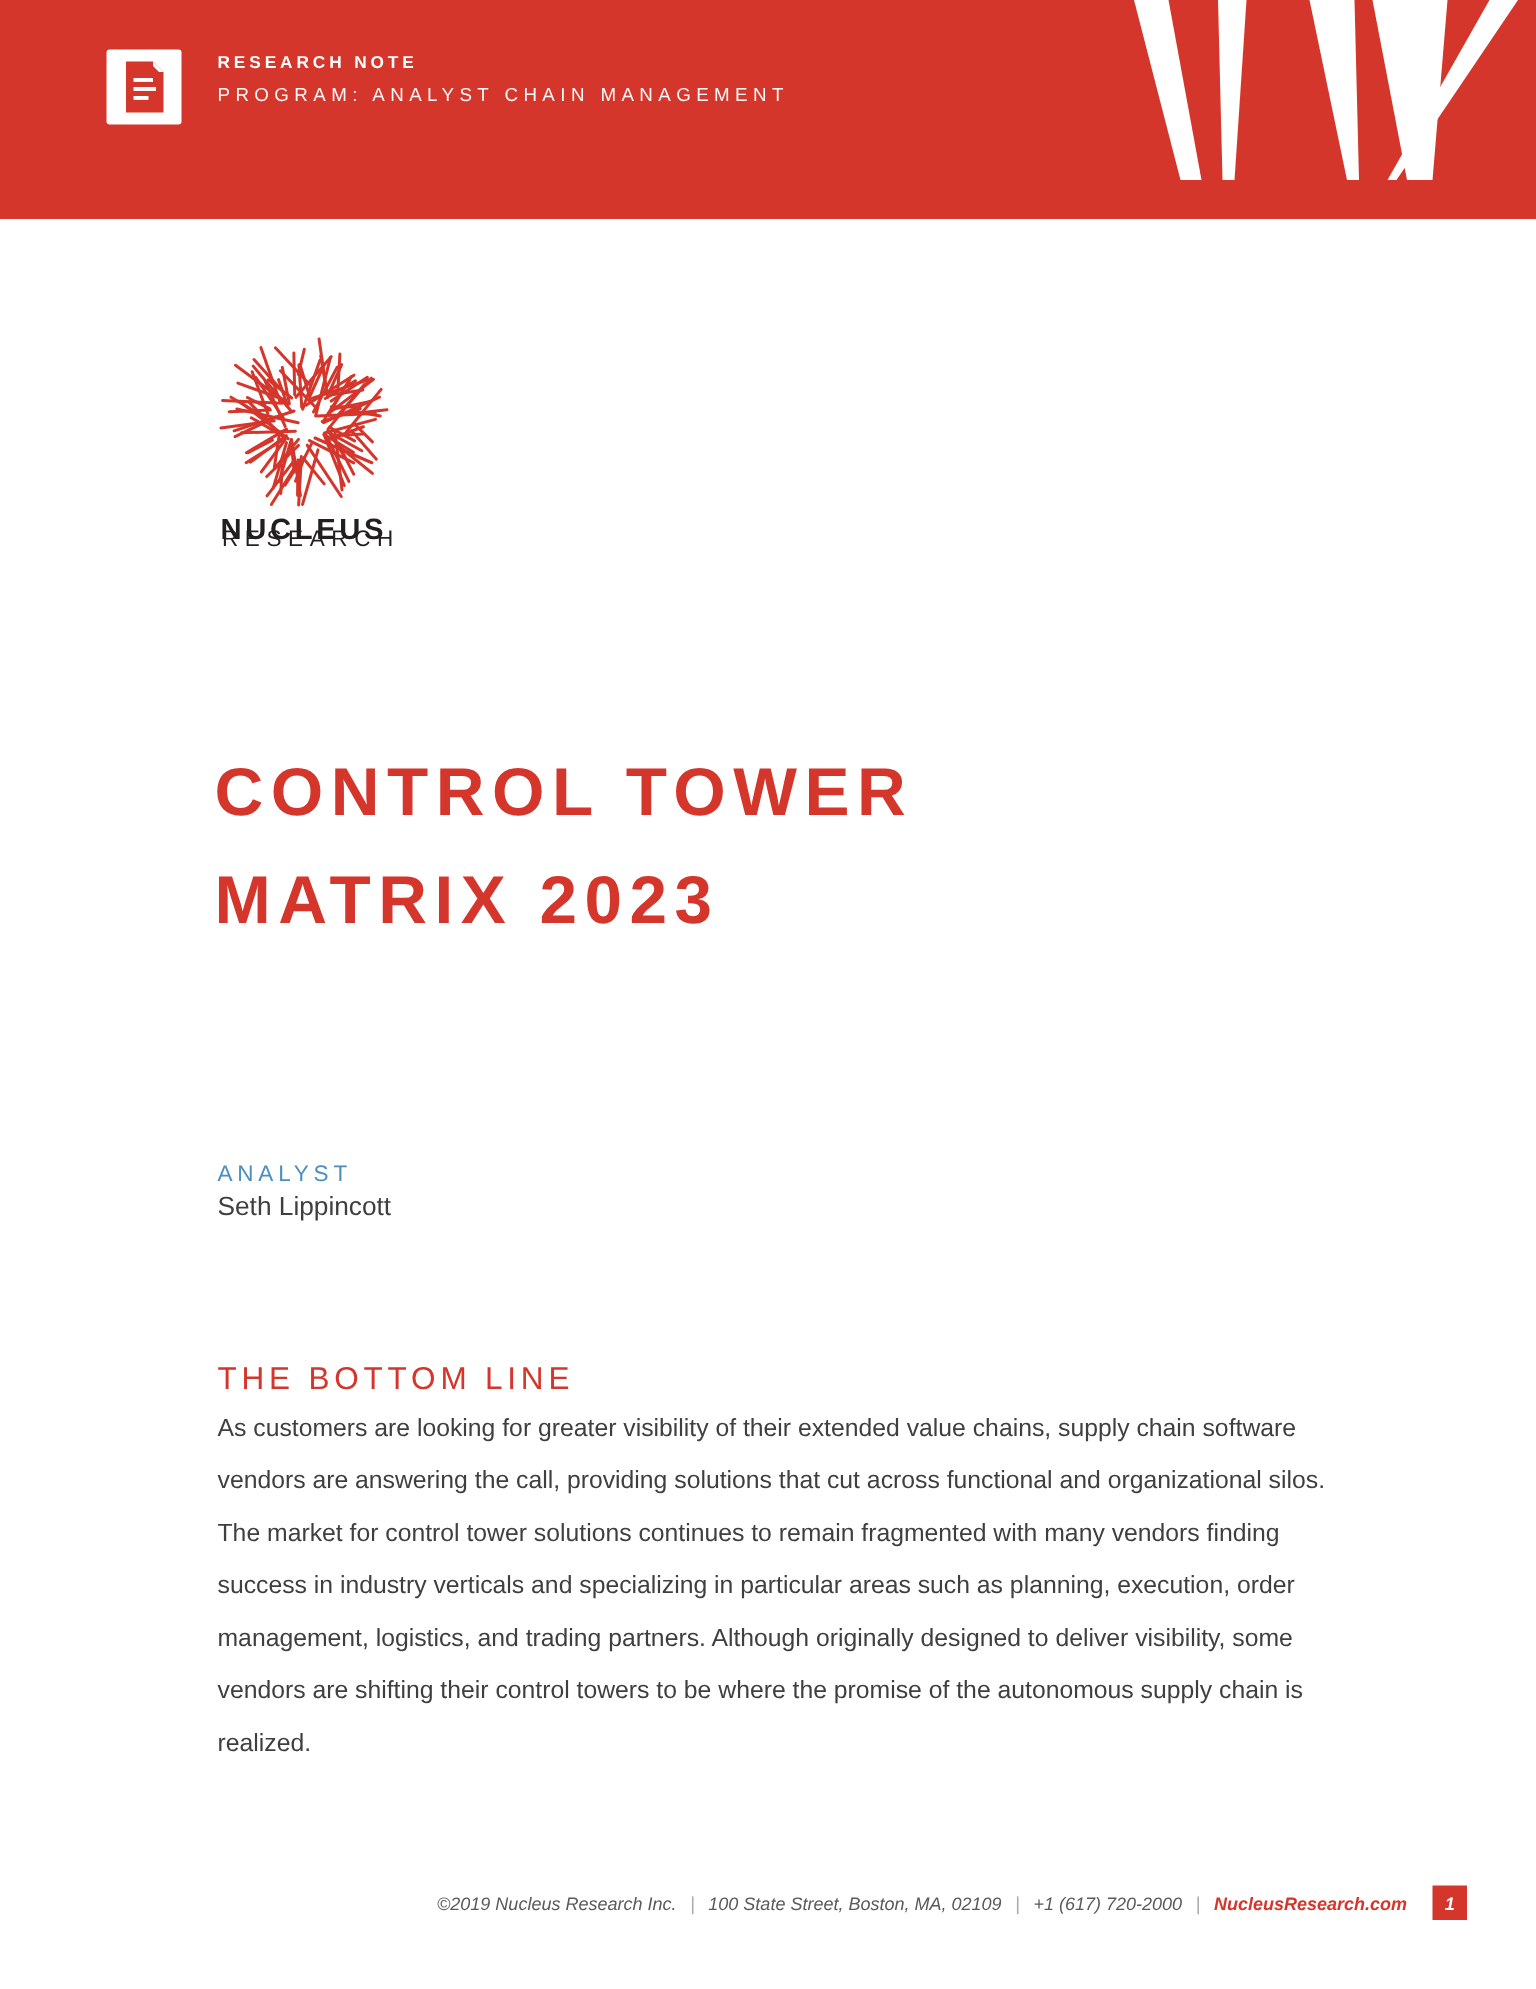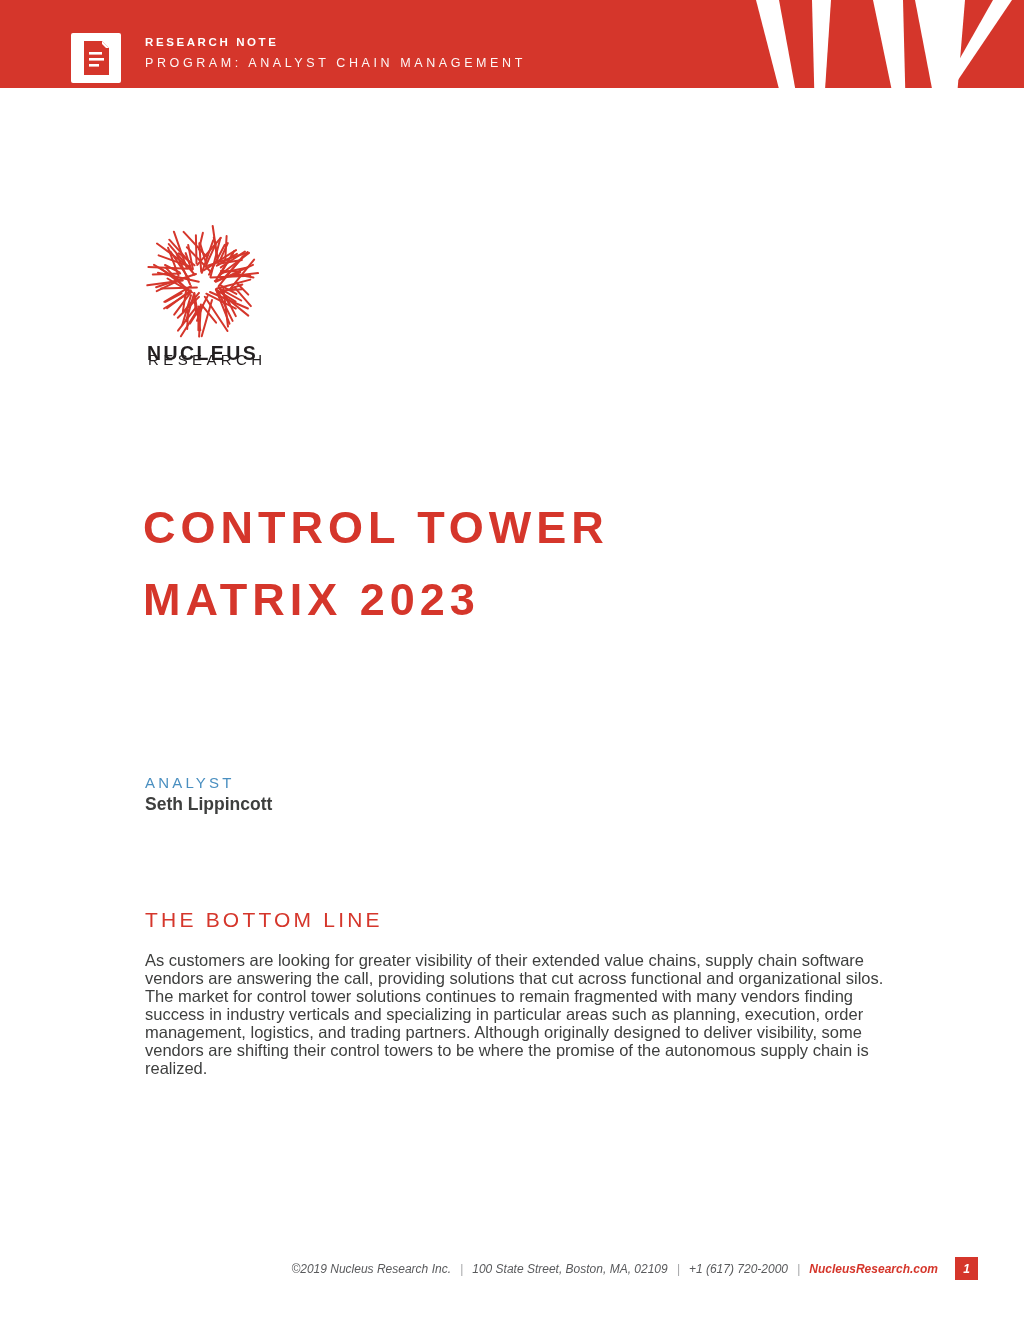--- a/index.html
+++ b/index.html
@@ -7,21 +7,21 @@
   body {
     width: 1024px; height: 1326px;
     position: relative;
     font-family: "Liberation Sans", sans-serif;
     overflow: hidden;
   }
 
   
   .banner {
     position: absolute; left: 0; top: 0;
-    width: 1024px; height: 88px;
+    width: 1024px; height: 146px;
     background: var(--brand-red, #D5362B);
   }
   .banner-rays {
     position: absolute; right: 0; top: 0;
     width: 1024px; height: 120px;
     pointer-events: none;
   }
   .doc-badge {
     position: absolute; left: 71px; top: 33px;
     width: 50px; height: 50px;
@@ -67,34 +67,34 @@
 
   
   .analyst-label {
     position: absolute; left: 145px; top: 774px;
     color: var(--analyst-blue, #4A8FC0);
     font-size: 15px; font-weight: 500; letter-spacing: 3.2px;
   }
   .analyst-name {
     position: absolute; left: 145px; top: 794px;
     color: var(--body-text, #3E3F3E);
-    font-size: 17.5px; font-weight: 700;
+    font-size: 17.5px; font-weight: 400;
   }
 
   
   .section-heading {
     position: absolute; left: 145px; top: 888px;
     color: var(--brand-red, #D5362B);
     font-size: 21px; font-weight: 400; letter-spacing: 3.2px; margin-top: 20px;
   }
   .section-body {
     position: absolute; left: 145px; top: 935px;
     width: 752px;
     color: var(--body-text, #3E3F3E);
-    font-size: 16.5px; font-weight: 400; line-height: 18px; margin-top: 16px;
+    font-size: 16.5px; font-weight: 400; line-height: 35px;
   }
 
   
   .footer {
     position: absolute; right: 46px; top: 1257px;
     display: flex; align-items: center;
     font-size: 12px; color: var(--footer-gray, #595A5C);
     white-space: nowrap;
     font-style: italic;
   }

